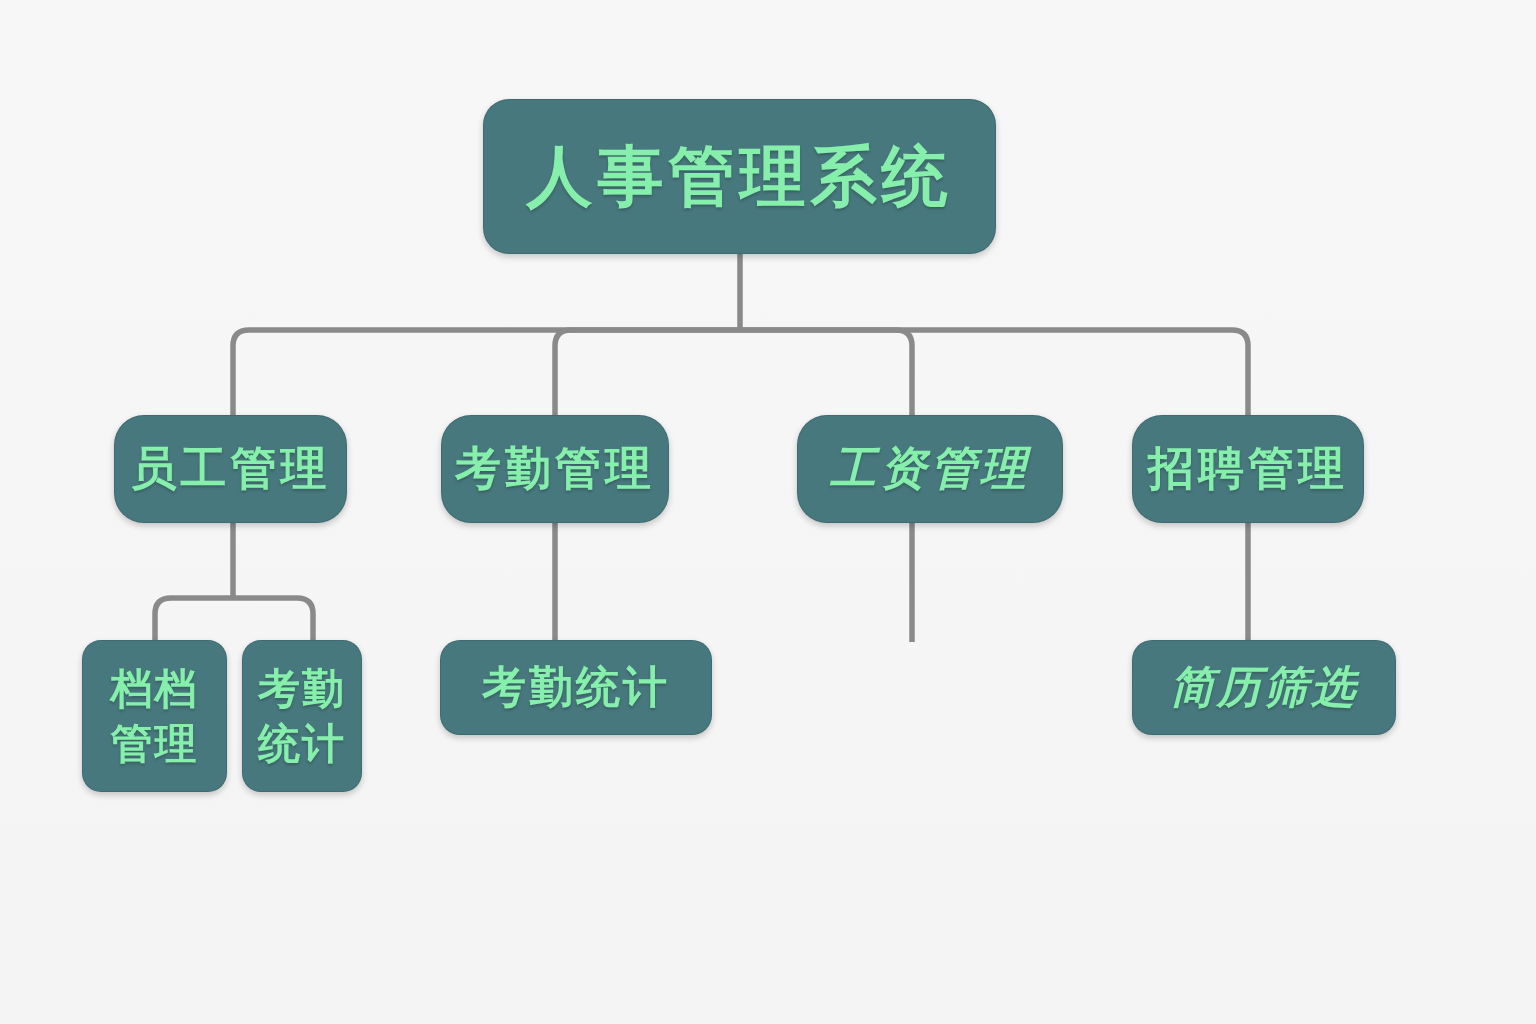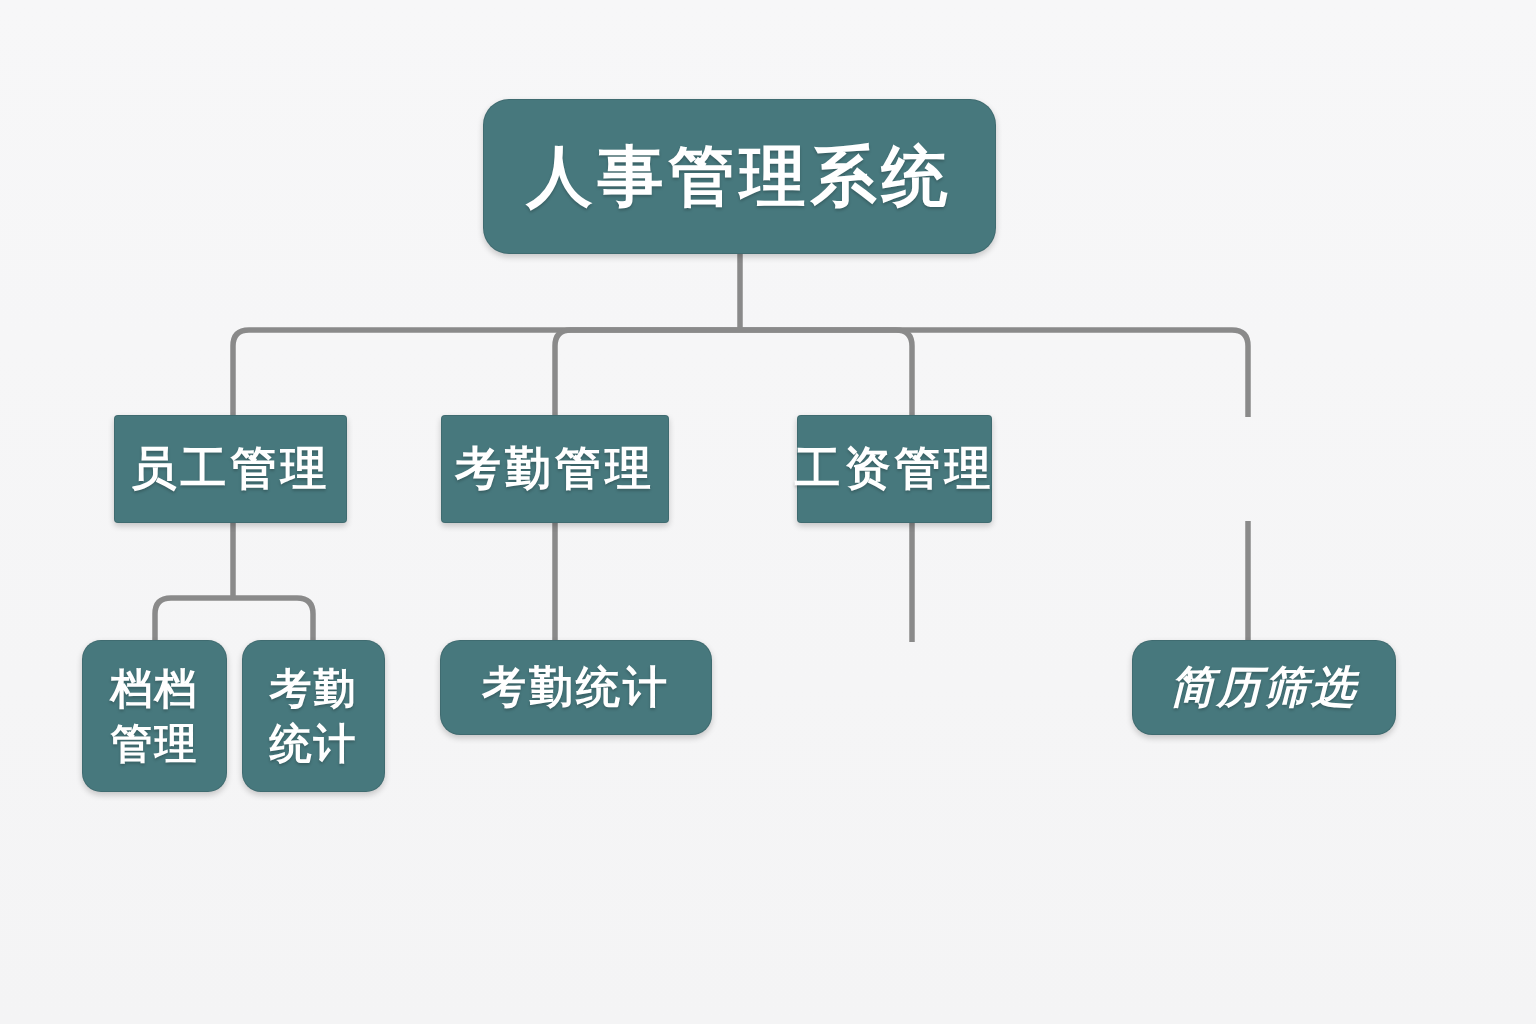--- a/index.html
+++ b/index.html
@@ -21,69 +21,69 @@
     left: 0;
     top: 0;
     width: 1536px;
     height: 1024px;
     pointer-events: none;
   }
   .node {
     position: absolute;
     background: #47787d;
     border: 1px solid rgba(0,0,0,0.10);
-    color: #ffffff;
+    color: #86efac;
     display: flex;
     flex-direction: column;
     align-items: center;
     justify-content: center;
     box-sizing: border-box;
     box-shadow: 0 3px 6px rgba(0,0,0,0.20);
     text-shadow: 0 2px 3px rgba(0,0,0,0.22);
     cursor: pointer;
     white-space: nowrap;
   }
   .node-root {
     left: 483px; top: 99px; width: 513px; height: 155px;
     border-radius: 26px;
     font-size: 66px;
     font-weight: 700;
     letter-spacing: 5px;
   }
   .node-l2 {
     top: 415px; height: 108px;
-    border-radius: 4px;
+    border-radius: 30px;
     font-size: 46px;
     font-weight: 600;
     letter-spacing: 4px;
   }
   .node-l2-employee    { left: 114px;  width: 233px; }
   .node-l2-attendance  { left: 441px;  width: 228px; }
-  .node-l2-salary      { left: 797px;  width: 195px; }
+  .node-l2-salary      { left: 797px;  width: 266px; font-style: italic; }
   .node-l2-recruitment { left: 1132px; width: 232px; }
   .node-l3-wide {
     top: 640px; height: 95px;
     border-radius: 20px;
     font-size: 44px;
     font-weight: 600;
     letter-spacing: 3px;
   }
   .node-l3-attendance { left: 440px;  width: 272px; }
   .node-l3-salary     { left: 797px;  width: 231px; }
   .node-l3-resume     { left: 1132px; width: 264px; font-style: italic; }
   .node-l3-tall {
     top: 640px; height: 152px;
     border-radius: 19px;
     font-size: 42px;
     font-weight: 600;
     letter-spacing: 2px;
     line-height: 1.32;
   }
   .node-l3-archive  { left: 82px;  width: 145px; }
-  .node-l3-attsmall { left: 242px; width: 143px; }
+  .node-l3-attsmall { left: 242px; width: 120px; }
   .node-line {
     display: block;
     text-align: center;
   }
 </style>
 </head>
 <body>
 
 <div class="canvas">
 
@@ -111,20 +111,23 @@
 
   <div class="node node-l2 node-l2-employee">
     <span class="node-line">员工管理</span>
   </div>
   <div class="node node-l2 node-l2-attendance">
     <span class="node-line">考勤管理</span>
   </div>
   <div class="node node-l2 node-l2-salary">
     <span class="node-line">工资管理</span>
   </div>
+  <div class="node node-l2 node-l2-recruitment">
+    <span class="node-line">招聘管理</span>
+  </div>
 
   <div class="node node-l3-tall node-l3-archive">
     <span class="node-line">档档</span>
     <span class="node-line">管理</span>
   </div>
   <div class="node node-l3-tall node-l3-attsmall">
     <span class="node-line">考勤</span>
     <span class="node-line">统计</span>
   </div>
 

